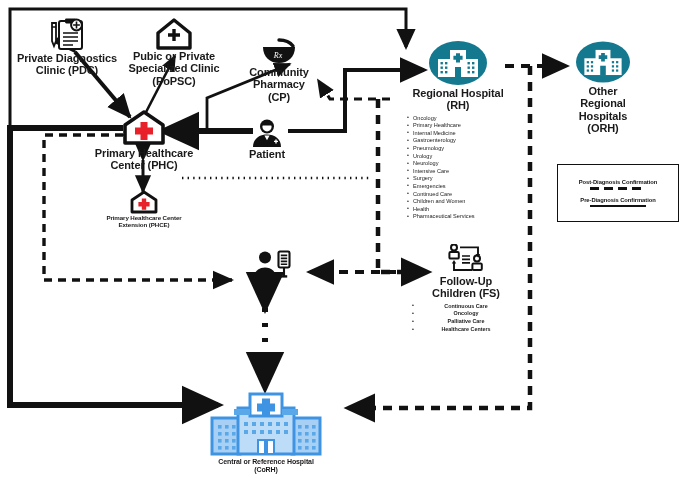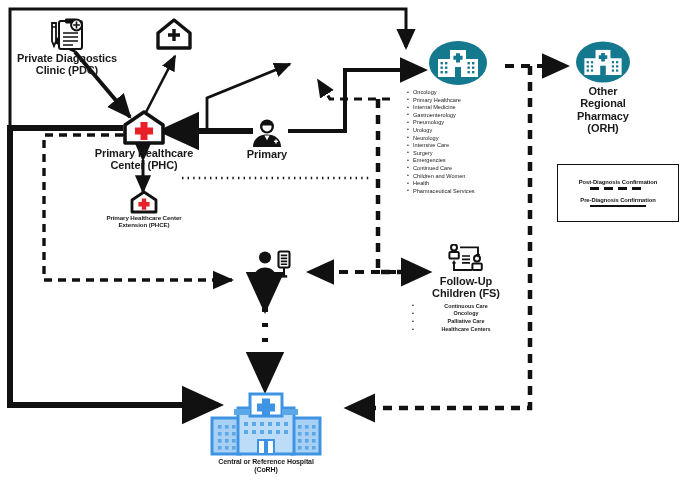--- a/index.html
+++ b/index.html
@@ -145,22 +145,35 @@
     </svg>
     <div class="caption cap-8">Private Diagnostics
 Clinic (PDC)</div>
   </div>
 
   <div class="node" style="left:118px; top:18px; width:112px;">
     <svg class="icon" width="36" height="32" viewBox="0 0 36 32">
       <path d="M18,2 L34,15 L34,30 L2,30 L2,15 Z" fill="#fff" stroke="#111" stroke-width="3.4" stroke-linejoin="round"></path>
       <path d="M18,11 v12 M12,17 h12" stroke="#111" stroke-width="3.4" stroke-linecap="butt"></path>
     </svg>
-  </div>
-
+    <div class="caption cap-8">Pubic or Private
+Specialized Clinic
+(PoPSC)</div>
+  </div>
+
+  <div class="node" style="left:236px; top:38px; width:86px;">
+    <svg class="icon" width="40" height="28" viewBox="0 0 40 28">
+      <path d="M20,2 C26,2 31,4 34,8" stroke="#111" stroke-width="3.4" fill="none" stroke-linecap="round"></path>
+      <path d="M4,9 L36,9 C36,19 29,25 20,25 C11,25 4,19 4,9 Z" fill="#111"></path>
+      <text x="19" y="20" font-size="8" font-family="Liberation Serif, serif" fill="#fff" text-anchor="middle" font-style="italic">Rx</text>
+    </svg>
+    <div class="caption cap-8">Community
+Pharmacy
+(CP)</div>
+  </div>
 
   <div class="node" style="left:92px; top:110px; width:104px;">
     <svg class="icon" width="44" height="36" viewBox="0 0 44 36">
       <path d="M22,2 L41,15 L41,33 L3,33 L3,15 Z" fill="#fff" stroke="#111" stroke-width="3.6" stroke-linejoin="round"></path>
       <path d="M18.5,12 h7 v5.5 h5.5 v7 h-5.5 v5.5 h-7 v-5.5 h-5.5 v-7 h5.5 z" fill="#E8202A"></path>
     </svg>
     <div class="caption cap-8" style="margin-top:1px;">Primary Healthcare
 Center (PHC)</div>
   </div>
 
@@ -175,21 +188,21 @@
 
   <div class="node" style="left:236px; top:118px; width:62px;">
     <svg class="icon" width="34" height="30" viewBox="0 0 34 30">
       <circle cx="17" cy="8.5" r="7" fill="#111"></circle>
       <circle cx="17" cy="8.8" r="4.6" fill="#fff"></circle>
       <path d="M17,2.4 a6.3,6.3 0 0 1 6.2,5.2 h-12.4 A6.3,6.3 0 0 1 17,2.4 z" fill="#111"></path>
       <path d="M3,29 C3,21 9.3,16.6 17,16.6 C24.7,16.6 31,21 31,29 Z" fill="#111"></path>
       <path d="M19.6,17.6 l-2.6,4.6 l-2.6,-4.6 z" fill="#fff"></path>
       <path d="M24,23.4 h4 M26,21.4 v4" stroke="#fff" stroke-width="1.4"></path>
     </svg>
-    <div class="caption cap-8">Primary</div>
+    <div class="caption cap-8">Patient</div>
   </div>
 
   <div class="node" style="left:399px; top:40px; width:118px;">
     <svg class="icon" width="58" height="46" viewBox="0 0 58 46">
       <ellipse cx="29" cy="23" rx="29" ry="22" fill="#14788F"></ellipse>
       <rect x="9" y="19" width="13" height="18" fill="#fff"></rect>
       <rect x="36" y="19" width="13" height="18" fill="#fff"></rect>
       <rect x="21" y="10" width="16" height="27" fill="#fff"></rect>
       <path d="M27,13.2 h4 v2.6 h2.6 v4 h-2.6 v2.6 h-4 v-2.6 h-2.6 v-4 h2.6 z" fill="#14788F"></path>
       <rect x="26" y="27" width="6" height="10" fill="#14788F"></rect>
@@ -201,20 +214,22 @@
         <rect x="11.5" y="31" width="2.4" height="2.4"></rect>
           <rect x="16" y="31" width="2.4" height="2.4"></rect>
         <rect x="38.5" y="22" width="2.4" height="2.4"></rect>
           <rect x="43" y="22" width="2.4" height="2.4"></rect>
         <rect x="38.5" y="26.5" width="2.4" height="2.4"></rect>
           <rect x="43" y="26.5" width="2.4" height="2.4"></rect>
         <rect x="38.5" y="31" width="2.4" height="2.4"></rect>
           <rect x="43" y="31" width="2.4" height="2.4"></rect>
       </g>
     </svg>
+    <div class="caption cap-8" style="margin-top:1px;">Regional Hospital
+(RH)</div>
     <ul class="svc-list">
       <li>Oncology</li>
       <li>Primary Healthcare</li>
       <li>Internal Medicine</li>
       <li>Gastroenterology</li>
       <li>Pneumology</li>
       <li>Urology</li>
       <li>Neurology</li>
       <li>Intensive Care</li>
       <li>Surgery</li>
@@ -244,21 +259,21 @@
         <rect x="38.5" y="22" width="2.4" height="2.4"></rect>
           <rect x="43" y="22" width="2.4" height="2.4"></rect>
         <rect x="38.5" y="26.5" width="2.4" height="2.4"></rect>
           <rect x="43" y="26.5" width="2.4" height="2.4"></rect>
         <rect x="38.5" y="31" width="2.4" height="2.4"></rect>
           <rect x="43" y="31" width="2.4" height="2.4"></rect>
       </g>
     </svg>
     <div class="caption cap-8" style="margin-top:1px;">Other
 Regional
-Pharmacy
+Hospitals
 (ORH)</div>
   </div>
 
   <div class="node" style="left:414px; top:244px; width:104px;">
     <svg class="icon" width="42" height="30" viewBox="0 0 42 30">
       <circle cx="9" cy="3.4" r="3" fill="none" stroke="#111" stroke-width="2"></circle>
       <rect x="4.4" y="8" width="9.4" height="6.6" rx="1.2" fill="none" stroke="#111" stroke-width="2"></rect>
       <circle cx="32" cy="14.6" r="3" fill="none" stroke="#111" stroke-width="2"></circle>
       <rect x="27.4" y="19.4" width="9.4" height="6.6" rx="1.2" fill="none" stroke="#111" stroke-width="2"></rect>
       <path d="M15,3.4 h18 v7" stroke="#111" stroke-width="1.9" fill="none"></path>

